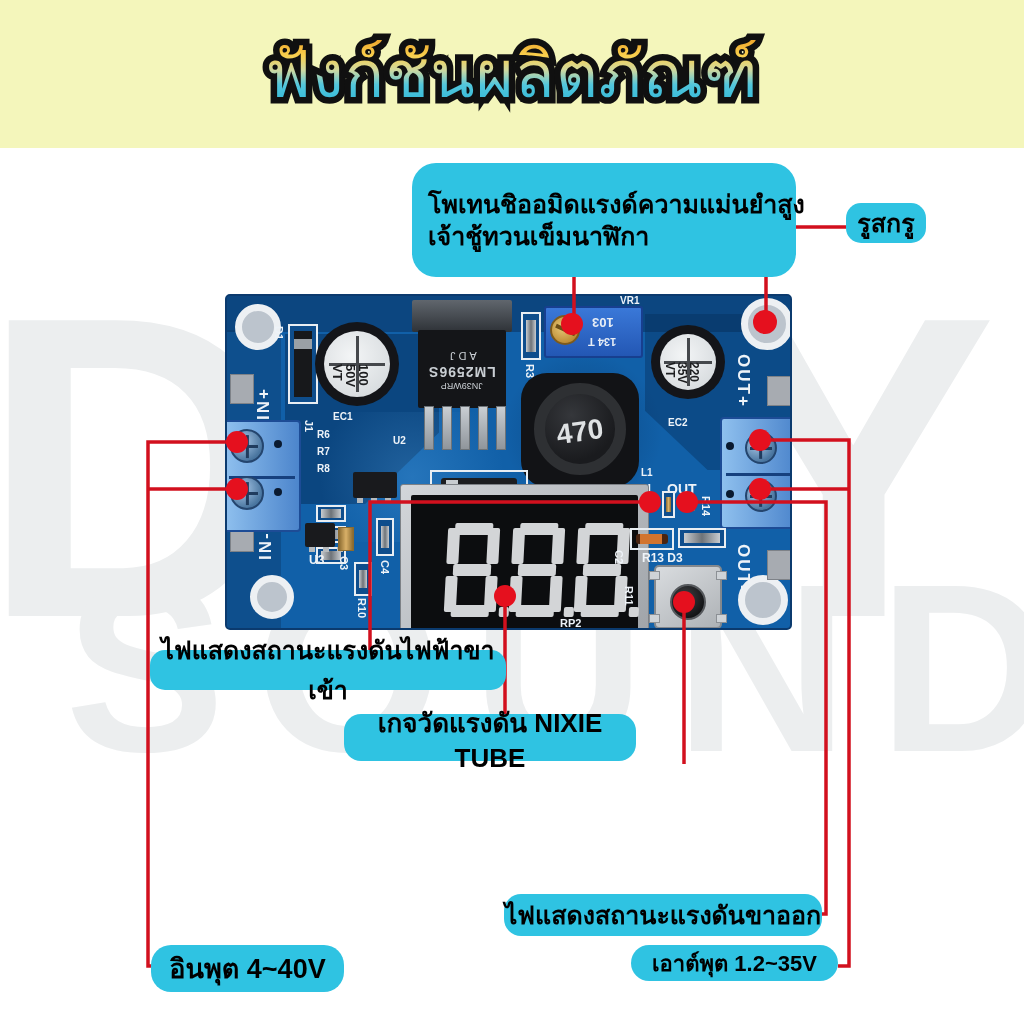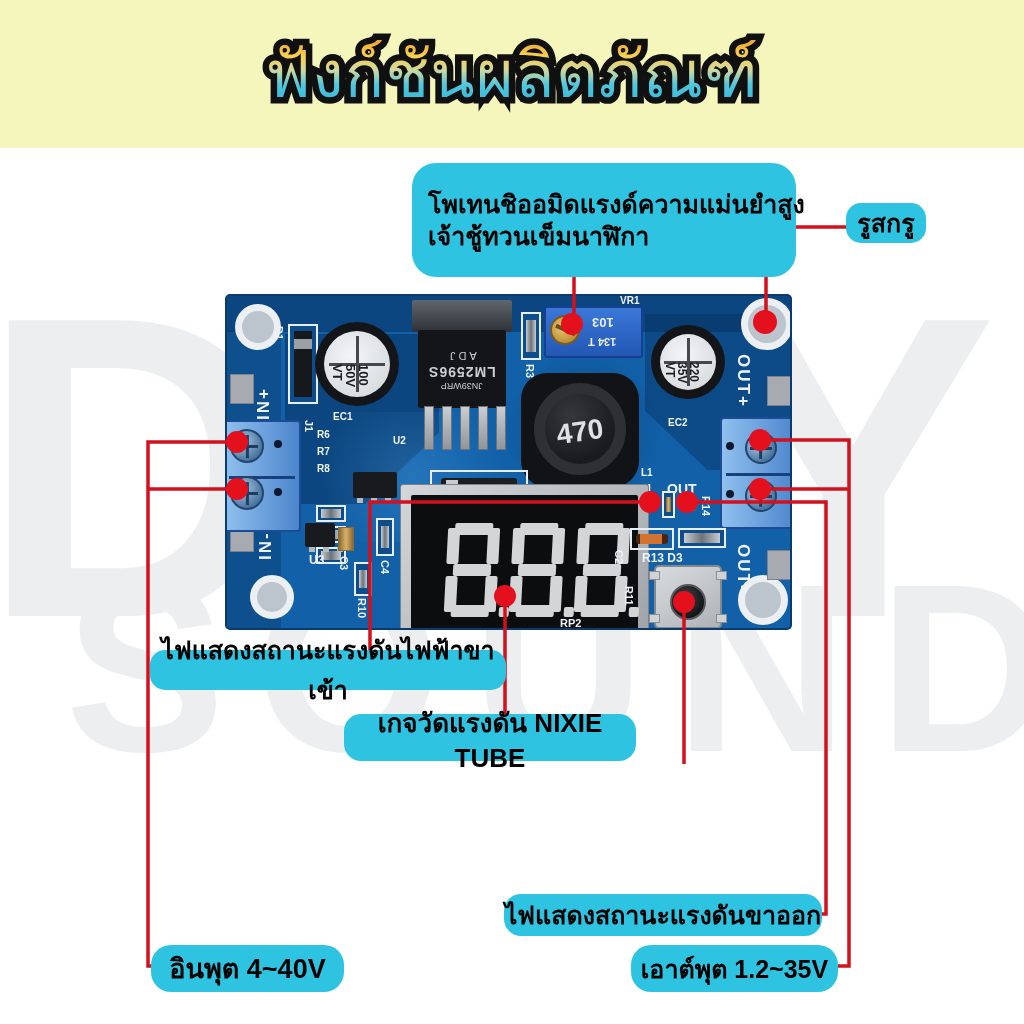--- a/index.html
+++ b/index.html
@@ -106,21 +106,21 @@
            display:flex;align-items:center;justify-content:center;text-align:center;}
   .co-pot{left:412px;top:163px;width:352px;height:102px;border-radius:24px;
           flex-direction:column;align-items:flex-start;justify-content:center;padding:6px 16px;}
   .co-pot span{font-size:25px;line-height:32px;white-space:nowrap;}
   .co-screw{left:846px;top:203px;width:80px;height:40px;border-radius:15px;font-size:25px;}
   .co-inled{left:150px;top:650px;width:356px;height:40px;border-radius:15px;font-size:25px;}
   .co-gauge{left:344px;top:714px;width:292px;height:47px;border-radius:17px;font-size:26px;}
   .co-btn{left:404px;top:762px;width:310px;height:38px;border-radius:15px;font-size:23px;}
   .co-outled{left:504px;top:894px;width:318px;height:42px;border-radius:17px;font-size:25px;}
   .co-inrange{left:151px;top:945px;width:193px;height:47px;border-radius:20px;font-size:27px;}
-  .co-outrange{left:631px;top:945px;width:207px;height:47px;border-radius:20px;font-size:25px;text-align:center;}
+  .co-outrange{left:631px;top:945px;width:207px;height:36px;border-radius:20px;font-size:22px;text-align:center;}
 </style>
 </head>
 <body>
 
 <div class="page">
 
   <span class="wm wm1">DIY</span>
   <span class="wm wm2">SOUND</span>
 
   <div class="banner">

